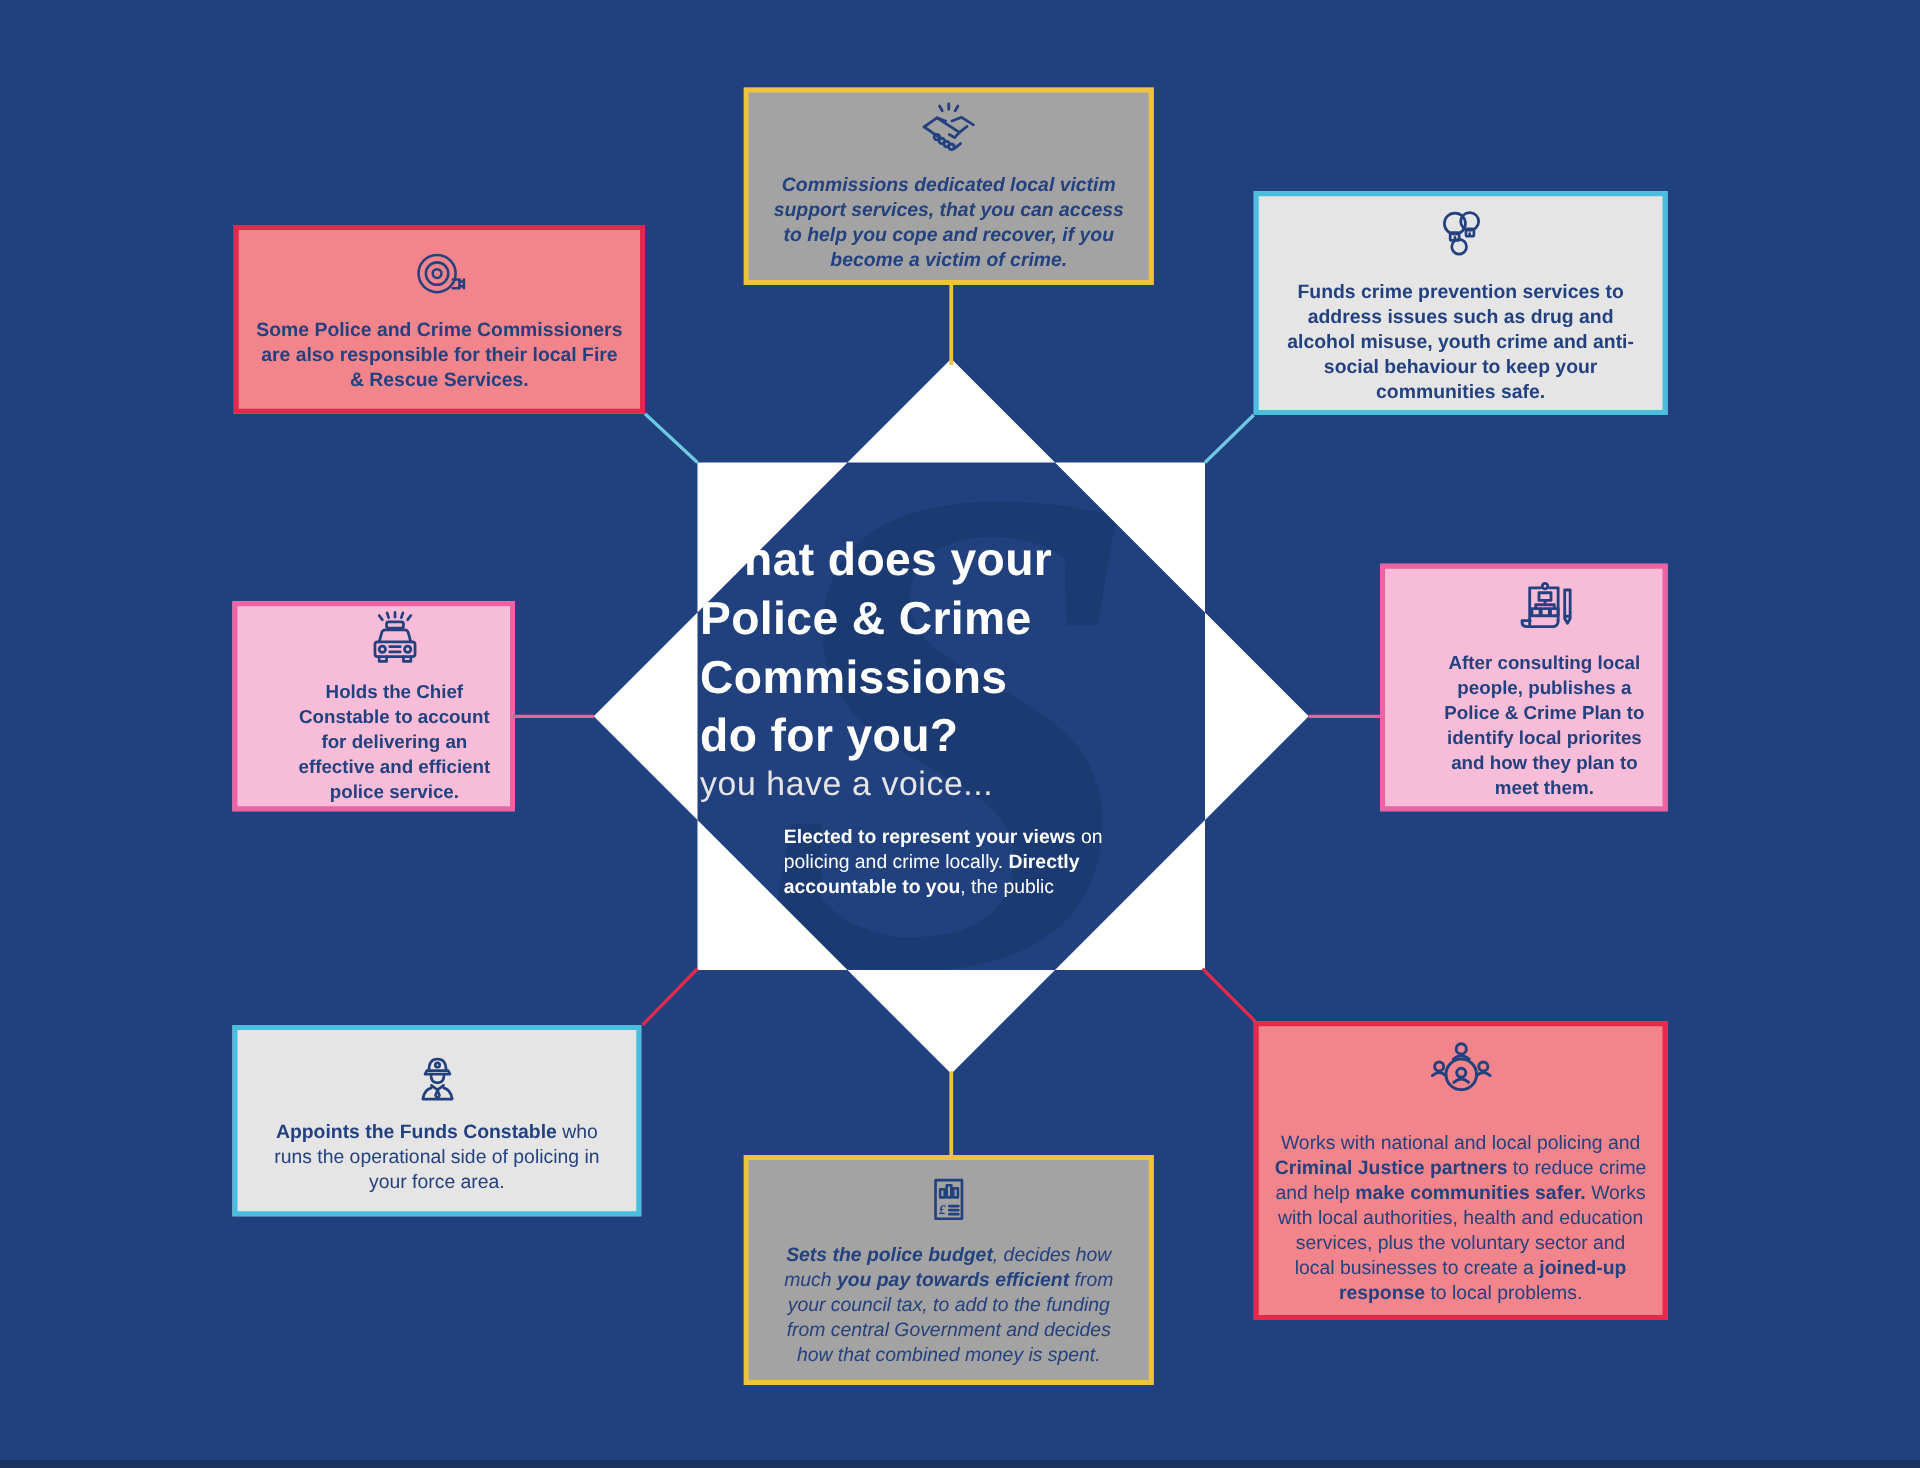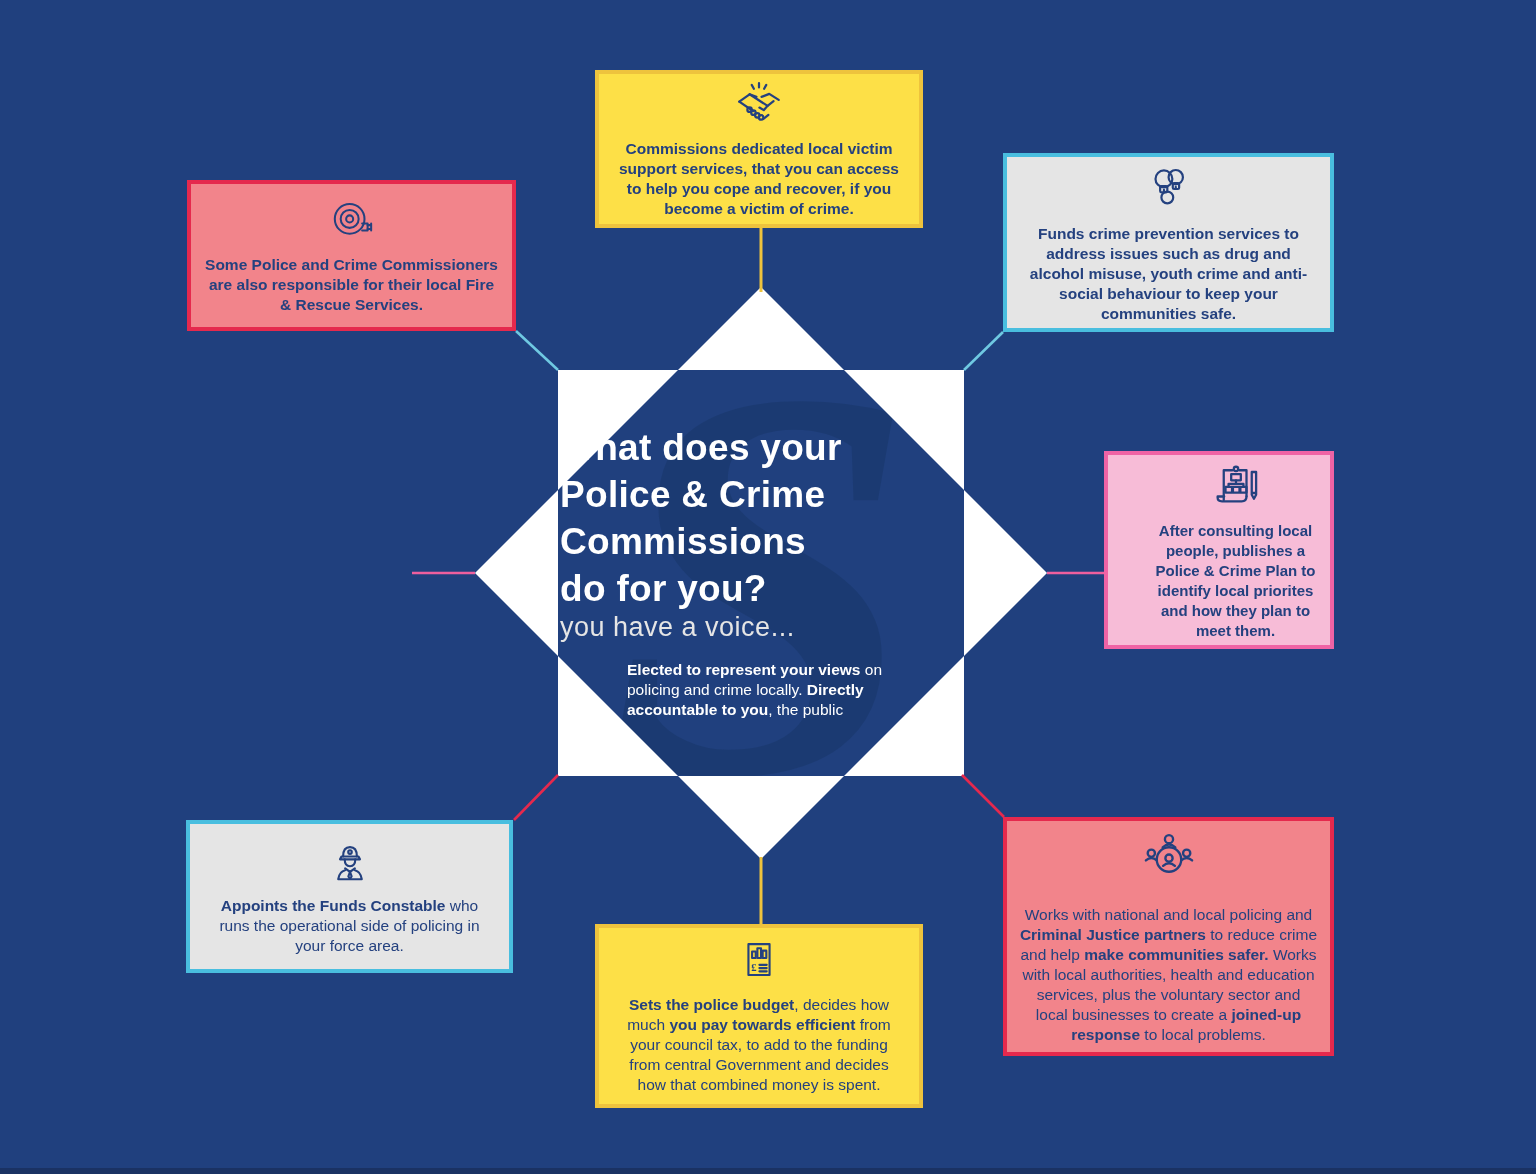--- a/index.html
+++ b/index.html
@@ -13,21 +13,21 @@
   
   .card{
     position:absolute;box-sizing:border-box;border:4px solid;
     display:flex;flex-direction:column;align-items:center;justify-content:center;
     text-align:center;gap:8px;padding:8px 14px;
   }
   .card p{margin:0;color:#24417f;font-size:15.5px;line-height:20px;}
   .card .b{font-weight:bold;}
   .card svg{flex:none;}
   .card-red   {background:#f2848b;border-color:#e5294d;}
-  .card-yellow{background:#fde047;border-color:#eec33d;}
+  .card-yellow{background:#a3a3a3;border-color:#eec33d;font-style:italic;}
   .card-blue  {background:#e5e5e5;border-color:#49bedf;}
   .card-pink  {background:#f7bcd7;border-color:#ef63a5;padding-left:47px;}
   .icon{stroke:#24417f;fill:none;stroke-width:2.6;stroke-linecap:round;stroke-linejoin:round;}
   
   #card-fire-rescue      {left:187px;top:180px;width:329px;height:151px;}
   #card-victim-support   {left:595px;top:70px; width:328px;height:158px;}
   #card-crime-prevention {left:1003px;top:153px;width:331px;height:179px;}
   #card-police-plan      {left:1104px;top:451px;width:230px;height:198px;}
   #card-police-plan p, #card-account p{font-size:15px;}
   #card-partnership      {left:1003px;top:817px;width:331px;height:239px;padding:8px 12px;gap:24px;}
@@ -162,15 +162,28 @@
       <circle cx="32" cy="11.5" r="2.2"></circle>
       <path d="M21.5 17 h21 l1.8 3.5 h-24.6 z"></path>
       <path d="M25.5 20.5 q0 8.5 6.5 8.5 q6.5 0 6.5 -8.5"></path>
       <path d="M26 31.5 l6 4.5 6 -4.5"></path>
       <path d="M32 36 l-2 5.5 2 3 2 -3 z"></path>
       <path d="M17.5 45 q1.5 -9.5 8.5 -11 M46.5 45 q-1.5 -9.5 -8.5 -11 M17.5 45 h29"></path>
     </svg>
     <p><span class="b">Appoints the Funds Constable</span><span> who runs the operational side of policing in your force area.</span></p>
   </div>
 
+  <div class="card card-pink" id="card-account">
+    <svg class="icon" width="54" height="50" viewBox="0 0 64 54">
+      <path d="M20 9 l-3 -4 M26 7 l-1.5 -4.5 M32 6.5 v-4.5 M38 7 l1.5 -4.5 M44 9 l3 -4"></path>
+      <rect x="24" y="11" width="16" height="6" rx="2"></rect>
+      <path d="M17 30 l2.5 -9 q0.8 -2.5 3.2 -2.5 h18.6 q2.4 0 3.2 2.5 l2.5 9"></path>
+      <rect x="13" y="30" width="38" height="14" rx="2.5"></rect>
+      <circle cx="20" cy="37" r="3"></circle>
+      <circle cx="44" cy="37" r="3"></circle>
+      <path d="M27 34.5 h10 M27 39.5 h10"></path>
+      <path d="M17 44 v4.5 h7 V44 M40 44 v4.5 h7 V44"></path>
+    </svg>
+    <p><span class="b">Holds the Chief Constable to account for delivering an effective and efficient police service.</span></p>
+  </div>
 
   <div id="footer-strip"></div>
 </div>
 
 </body></html>

